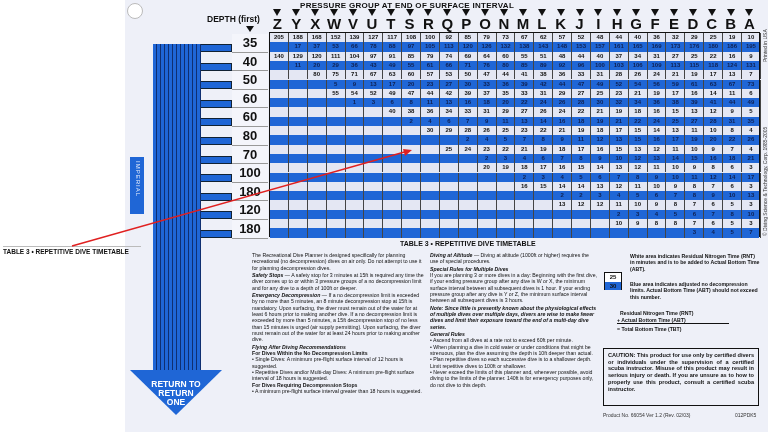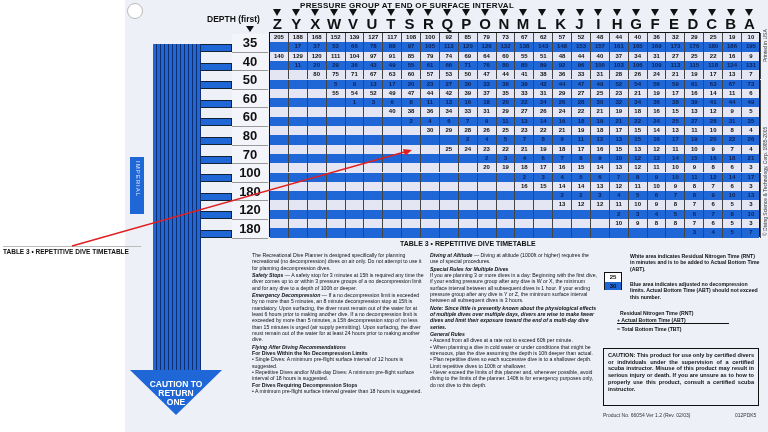--- a/index.html
+++ b/index.html
@@ -167,21 +167,21 @@
     <div class="bar" style="left: 174.5px; top: 137px; width: 57.5px;"></div>
     <div class="bar" style="left: 178.8px; top: 155.6px; width: 53.2px;"></div>
     <div class="bar" style="left: 183.1px; top: 174.2px; width: 48.9px;"></div>
     <div class="bar" style="left: 187.4px; top: 192.8px; width: 44.6px;"></div>
     <div class="bar" style="left: 191.7px; top: 211.4px; width: 40.3px;"></div>
     <div class="bar" style="left: 196px; top: 230px; width: 36px;"></div>
   </div>
 <div class="bigshaft"></div>
 <div class="bigarrow"></div>
 <div class="return">
-  <div>CAUTION TO</div>
+  <div>RETURN TO</div>
   <div>RETURN</div>
   <div>ONE</div>
 </div>
 <div class="imperial">
     <span>IMPERIAL</span>
   </div>
 
 <div id="depths">
     <div class="depth-lab" style="top: 34px; height: 18.6px; line-height: 18.6px;">35</div>
     <div class="depth-lab" style="top: 52.6px; height: 18.6px; line-height: 18.6px;">40</div>

